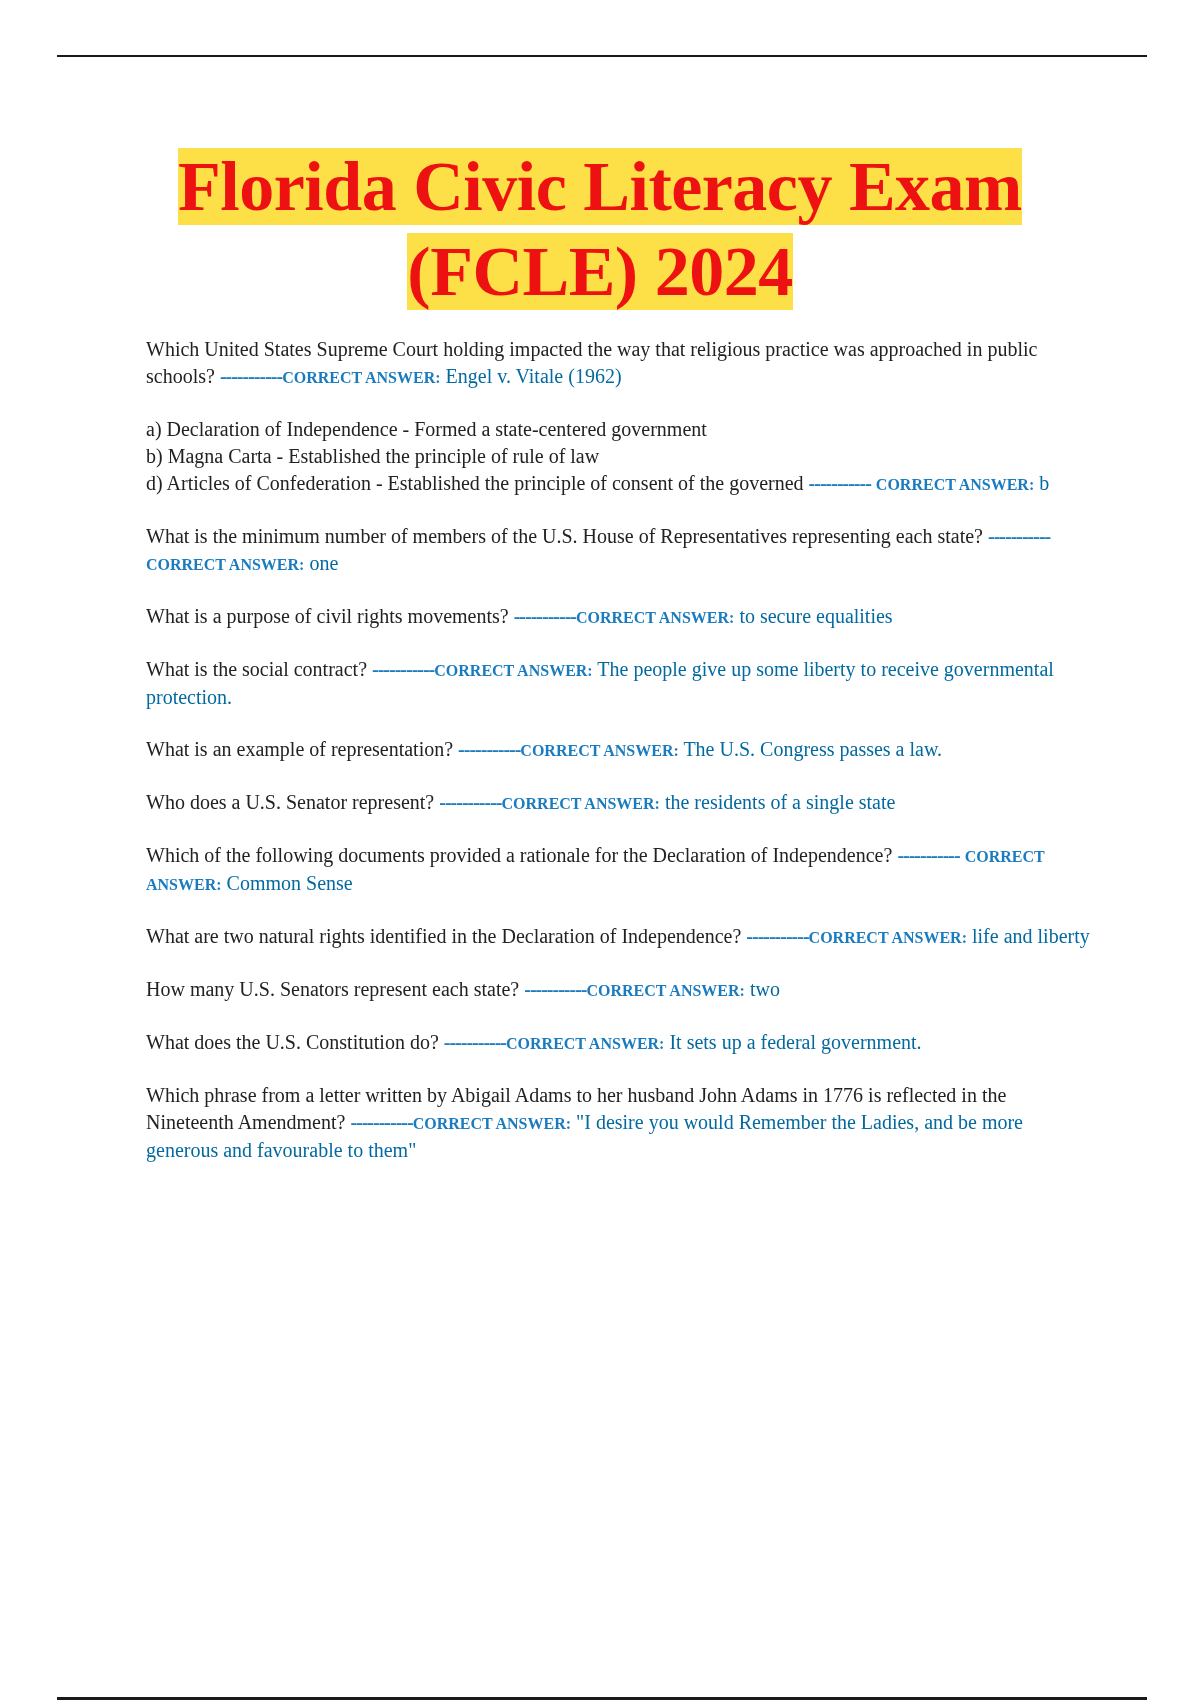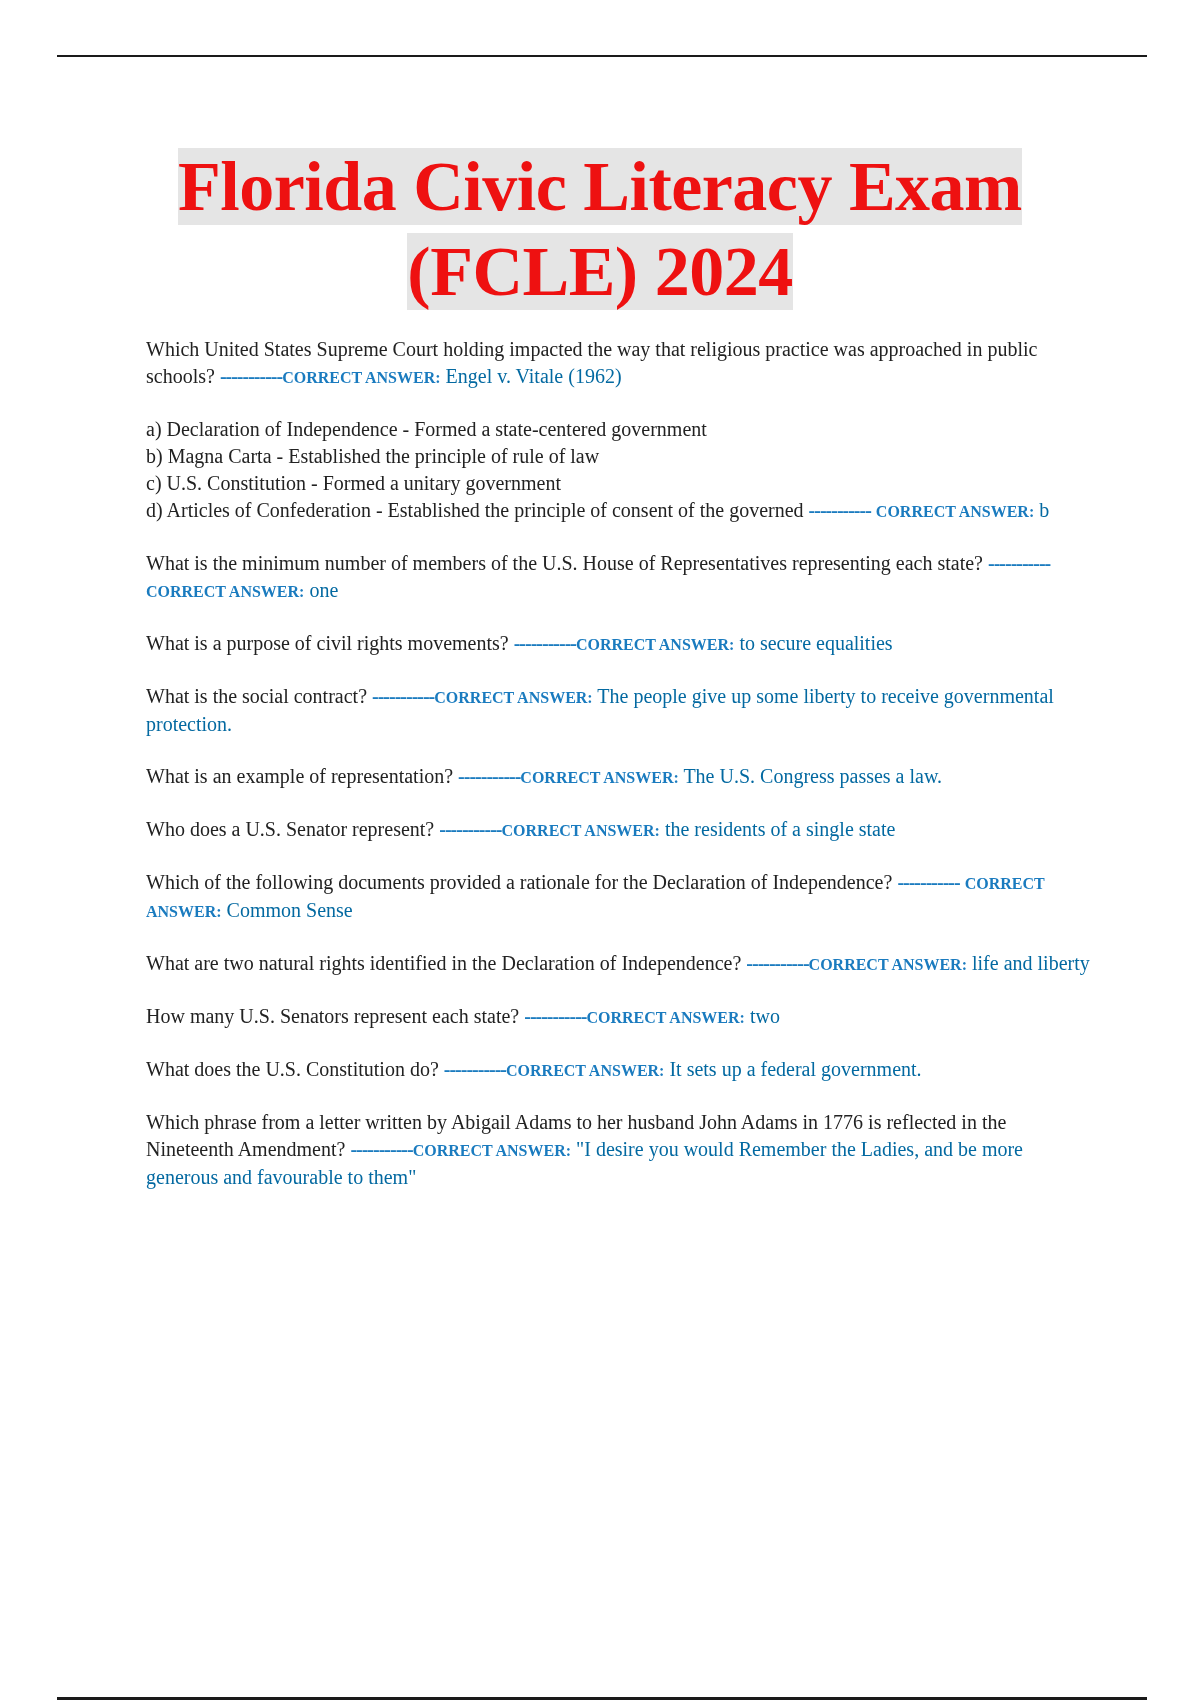--- a/index.html
+++ b/index.html
@@ -2,21 +2,21 @@
 <html><head>
 <meta charset="utf-8">
 <style>
   html, body { margin: 0; padding: 0; background: #ffffff; }
   body { width: 1200px; height: 1700px; position: relative; overflow: hidden;
          font-family: "Liberation Serif", "DejaVu Serif", serif; color: #222; }
   .rule-top { position: absolute; left: 57px; top: 55px; width: 1090px; height: 2px; background: #1a1a1a; }
   .rule-bottom { position: absolute; left: 57px; top: 1697px; width: 1090px; height: 3px; background: #1a1a1a; }
   .title-wrap { position: absolute; left: 0; top: 144px; width: 1200px; text-align: center; }
   .title { display: inline; font-weight: bold; font-size: 70px; line-height: 85px; color: #ee1111;
-           background: #e5e5e5; letter-spacing: -0.5px; }
+           background: #fde047; letter-spacing: -0.5px; }
   .content { position: absolute; left: 146px; top: 336px; width: 950px; font-size: 20px; line-height: 27px; }
   .qa { margin: 0 0 25px 0; }
   .opt { display: block; }
   .sep { color: #1a7bbf; font-weight: bold; letter-spacing: -1px; }
   .ca { color: #1a7bbf; font-weight: bold; font-size: 16px; }
   .ans { color: #0369a1; }
 </style>
 </head>
 <body>
 
@@ -31,21 +31,20 @@
 
   <p class="qa">
     <span>Which United States Supreme Court holding impacted the way that religious practice was approached in public schools?</span>
     <span class="sep">-----------</span><span class="ca">CORRECT ANSWER:</span>
     <span class="ans">Engel v. Vitale (1962)</span>
   </p>
 
   <p class="qa">
     <span class="opt">a) Declaration of Independence - Formed a state-centered government</span>
     <span class="opt">b) Magna Carta - Established the principle of rule of law</span>
-    <span class="opt">c) U.S. Constitution - Formed a unitary government</span>
     <span>d) Articles of Confederation - Established the principle of consent of the governed</span>
     <span class="sep">-----------</span>
     <span class="ca">CORRECT ANSWER:</span>
     <span class="ans">b</span>
   </p>
 
   <p class="qa">
     <span>What is the minimum number of members of the U.S. House of Representatives representing each state?</span>
     <span class="sep">-----------</span><span class="ca">CORRECT ANSWER:</span>
     <span class="ans">one</span>

